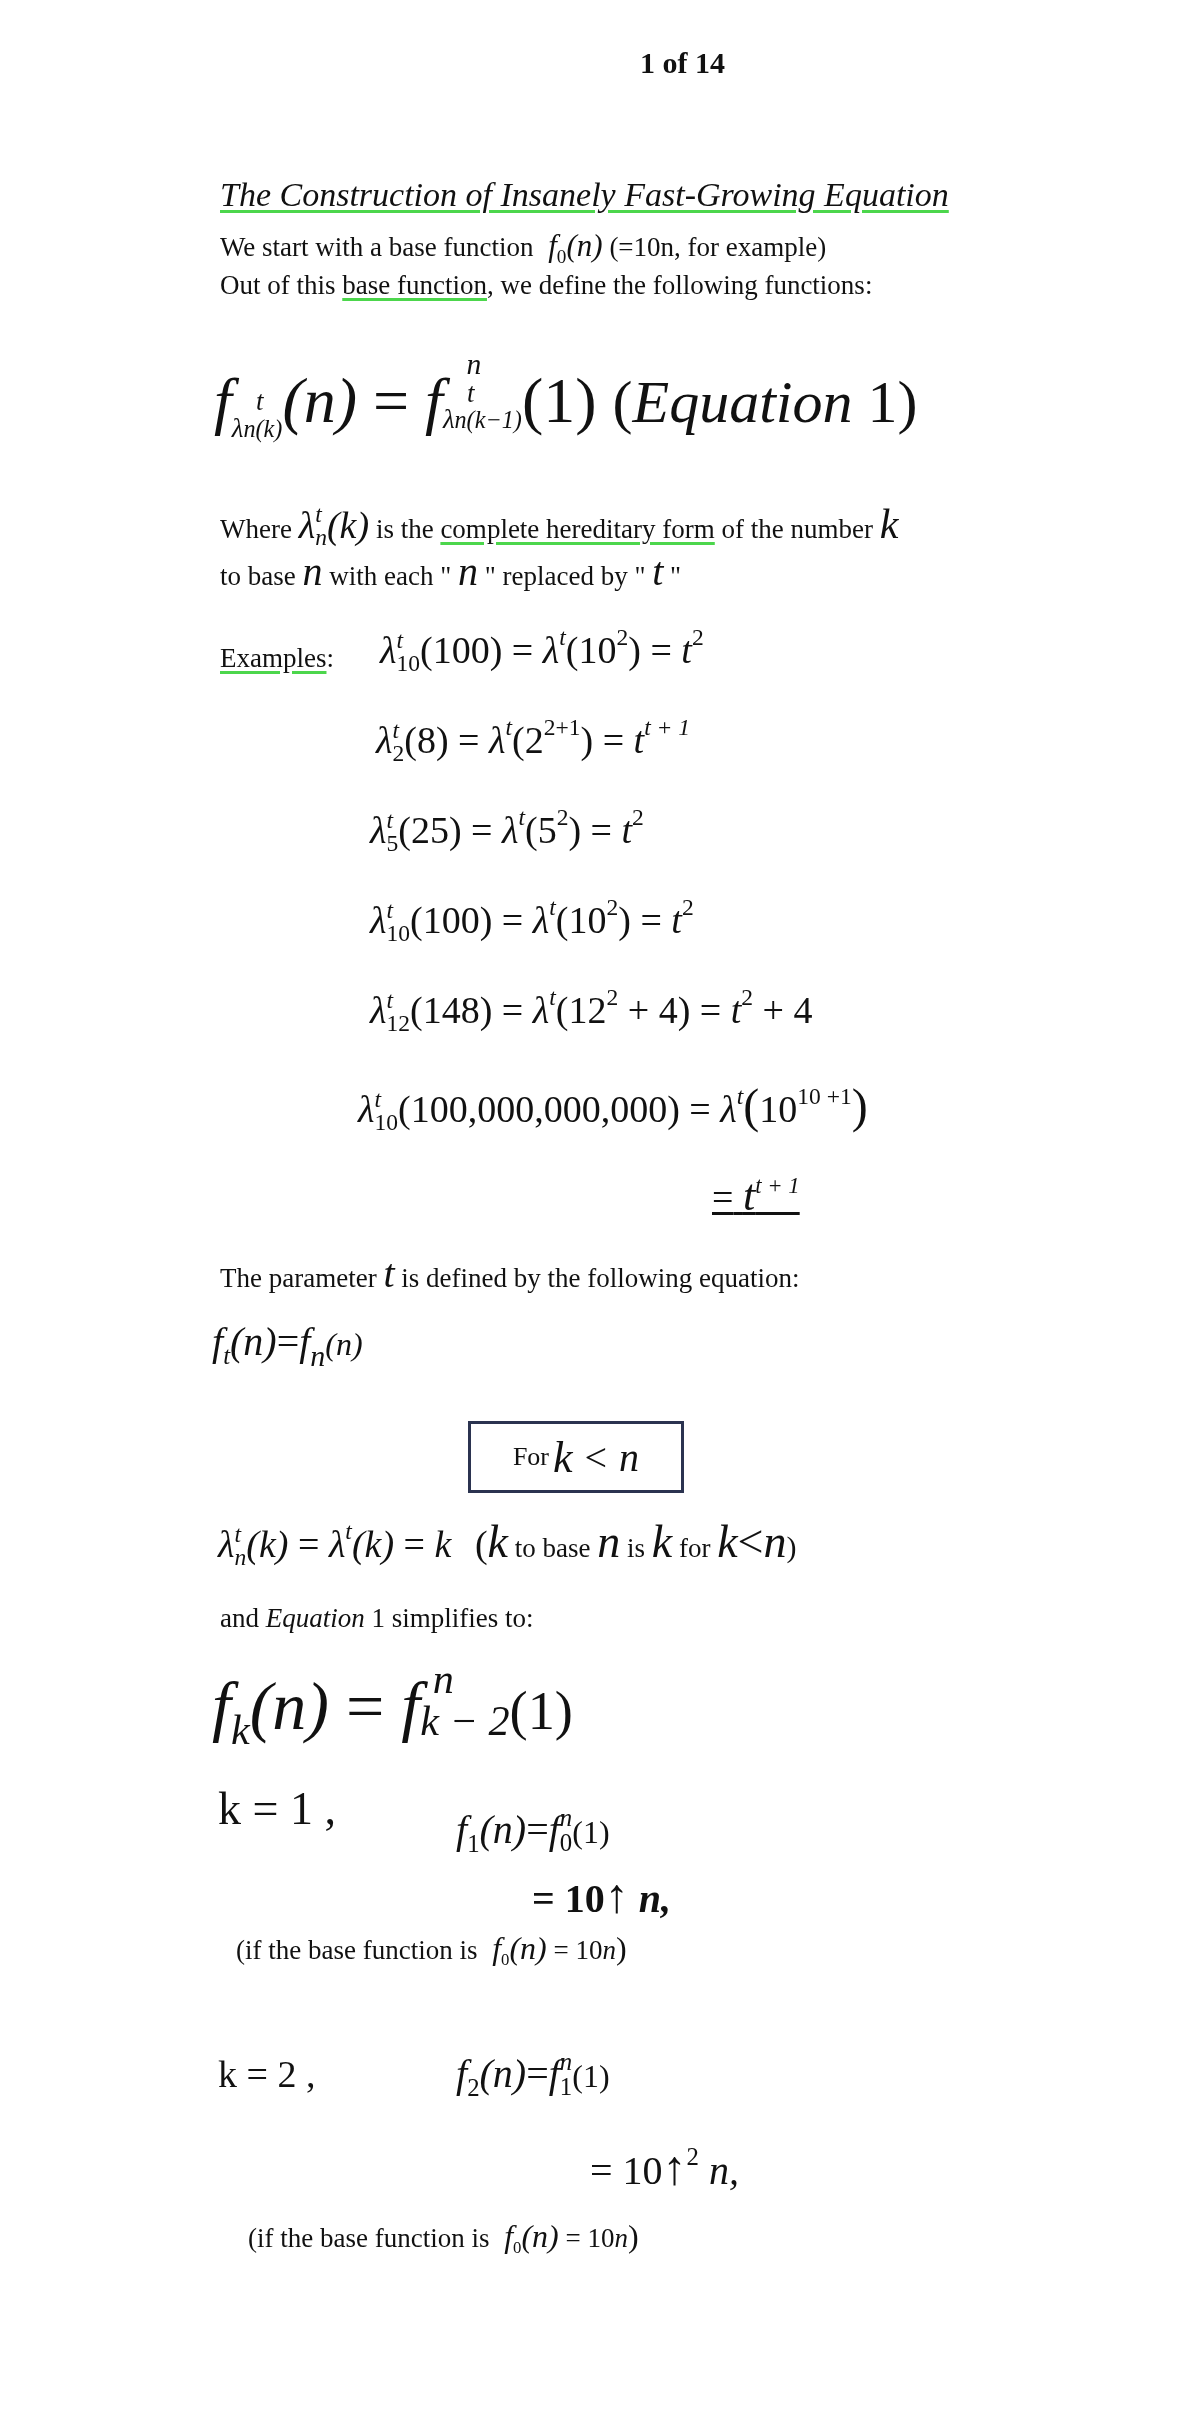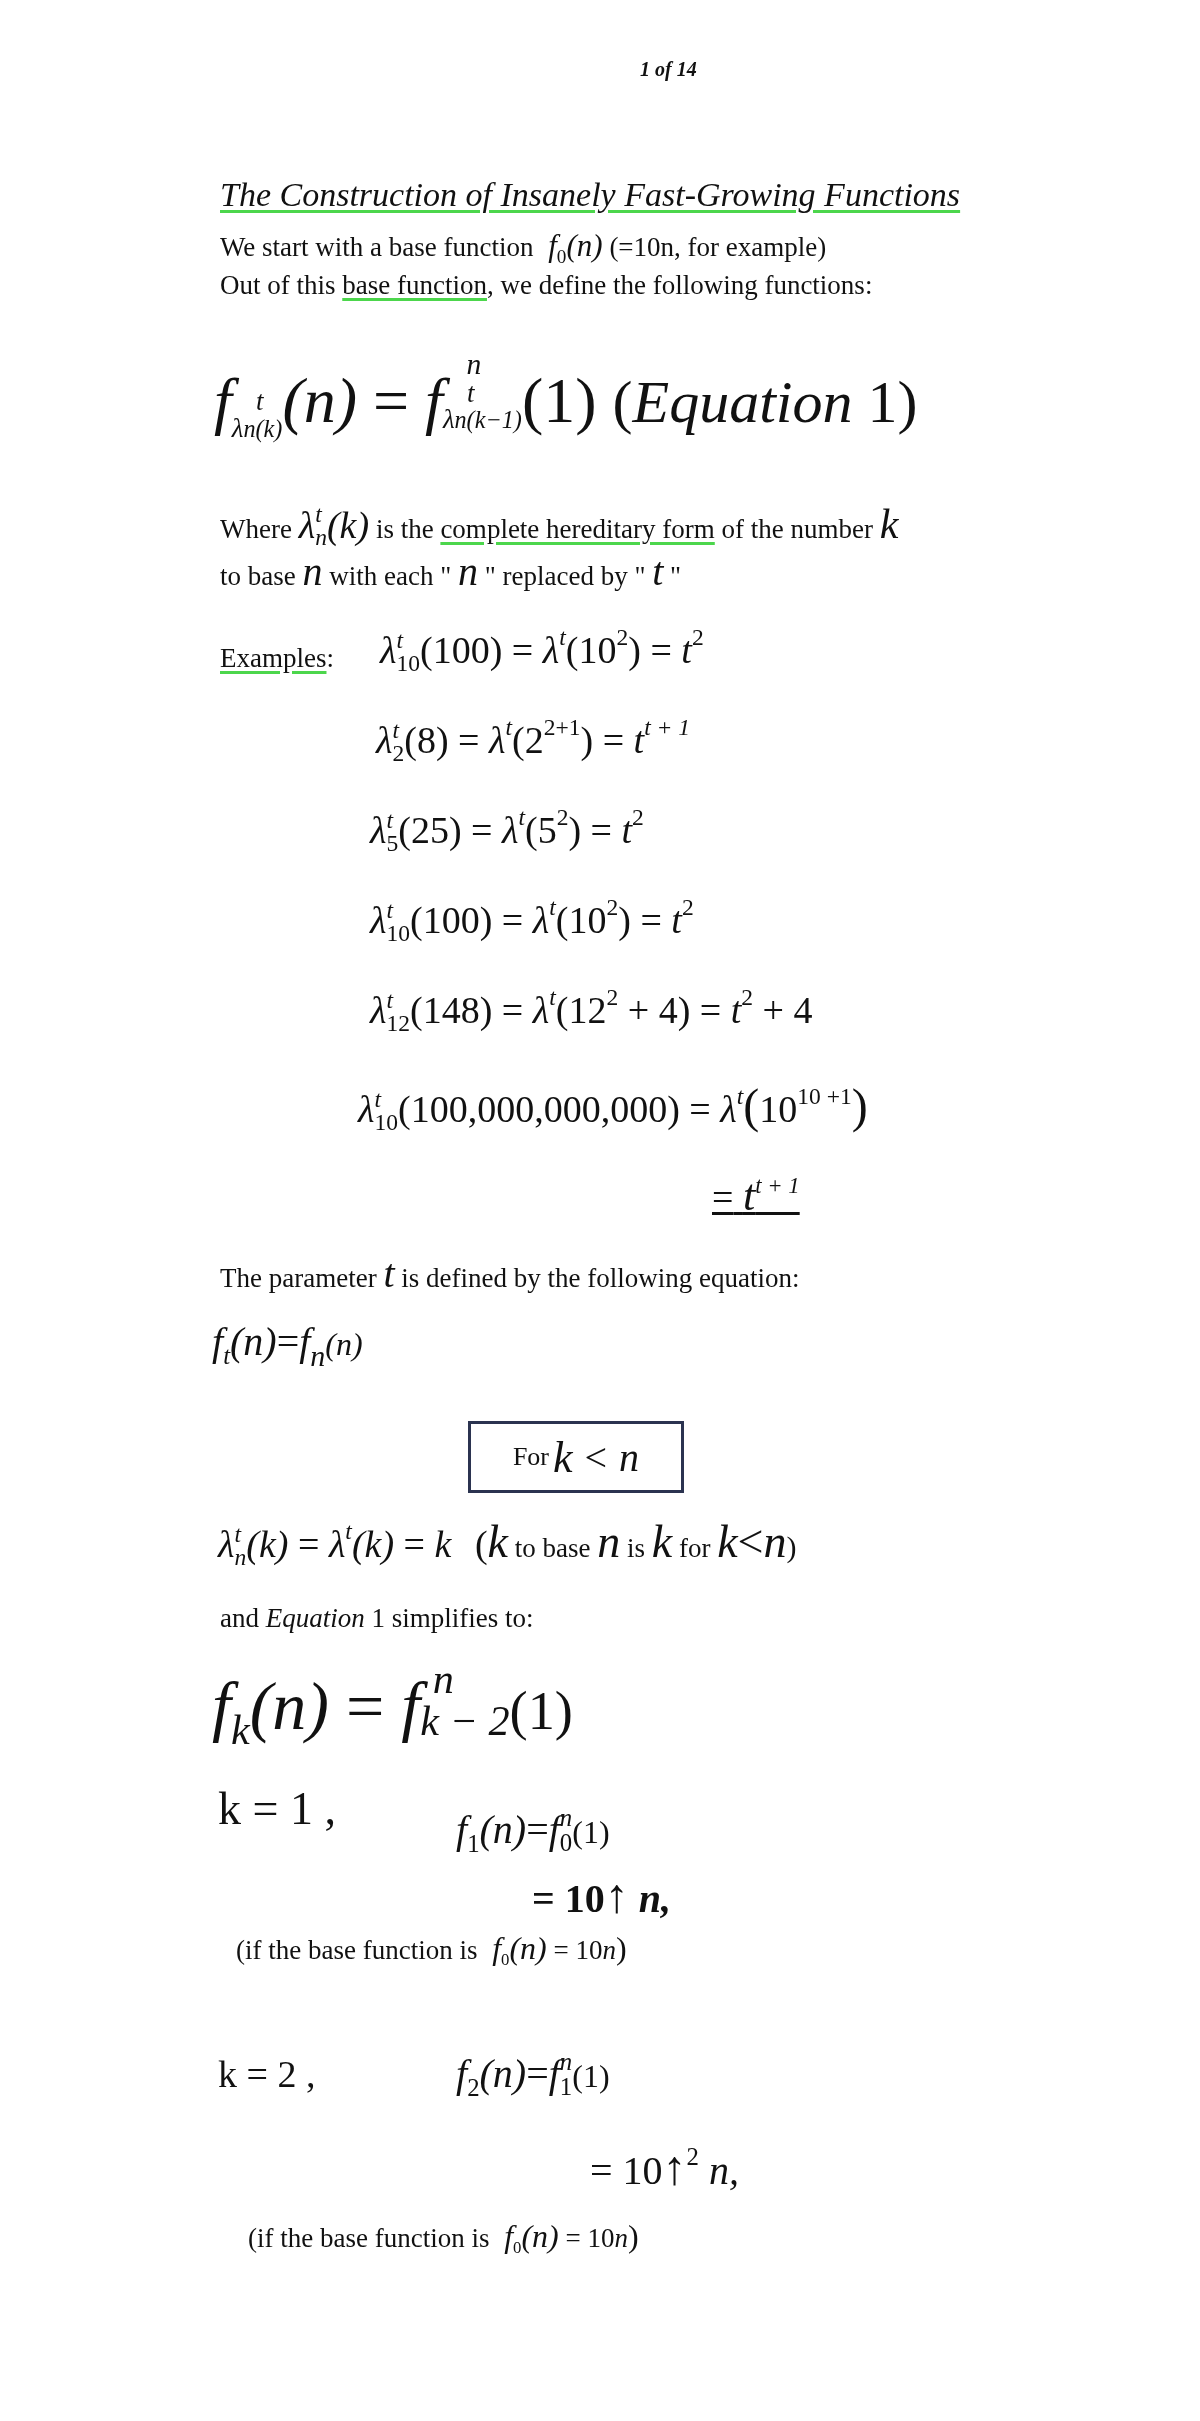--- a/index.html
+++ b/index.html
@@ -8,38 +8,38 @@
     font-family: "Liberation Serif", "DejaVu Serif", serif; color: #111;
   }
   .abs { position: absolute; white-space: nowrap; }
   .it { font-style: italic; }
   .ul { text-decoration: underline; text-decoration-color: #4cd64c; text-decoration-thickness: 3px; text-underline-offset: 4px; }
   sub, sup { font-size: 62%; line-height: 0; position: relative; vertical-align: baseline; }
   sup { top: -0.75em; }
   sub { top: 0.35em; }
   .subsup { display: inline-block; vertical-align: middle; line-height: 1; font-size: 62%; text-align: left; }
   .subsup > span { display: block; }
-  .page-num { font-weight: bold; font-size: 20px; left: 640px; top: 58px; font-style: italic; }
+  .page-num { font-weight: bold; font-size: 30px; left: 640px; top: 46px; }
   .title { left: 220px; top: 176px; font-size: 34px; font-style: italic; }
   .body { font-size: 27px; }
   .big { font-size: 64px; }
   .ex { font-size: 38px; }
   .box {
     position: absolute; left: 468px; top: 1421px; width: 216px; height: 72px;
     border: 3px solid #2b3350; box-sizing: border-box;
     display: flex; align-items: center; justify-content: center; font-size: 40px;
   }
   .box .for { font-size: 26px; margin-right: 4px; }
 </style>
 </head>
 <body>
 
 <div class="abs page-num">1 of 14</div>
 
-<div class="abs title ul">The Construction of Insanely Fast-Growing Functions</div>
+<div class="abs title ul">The Construction of Insanely Fast-Growing Equation</div>
 
 <div class="abs body" style="left:220px; top:228px;">
   <span>We start with a base function</span>
   <span class="it" style="font-size:31px; margin-left:8px;"><span>f</span><sub style="font-style:normal">0</sub><span>(n)</span></span>
   <span>(=10n, for example)</span>
 </div>
 <div class="abs body" style="left:220px; top:270px;">
   <span>Out of this</span>
   <span class="ul">base function</span><span>, we define the following functions:</span>
 </div>

